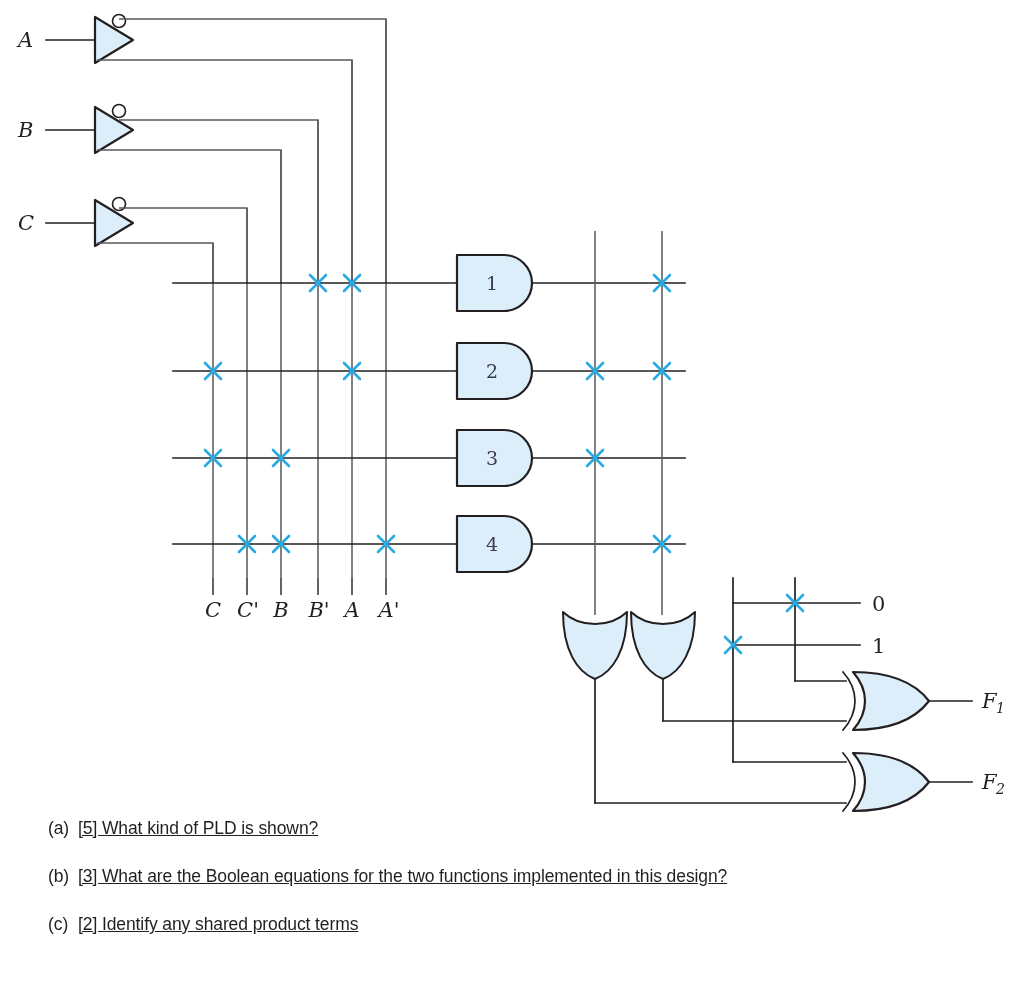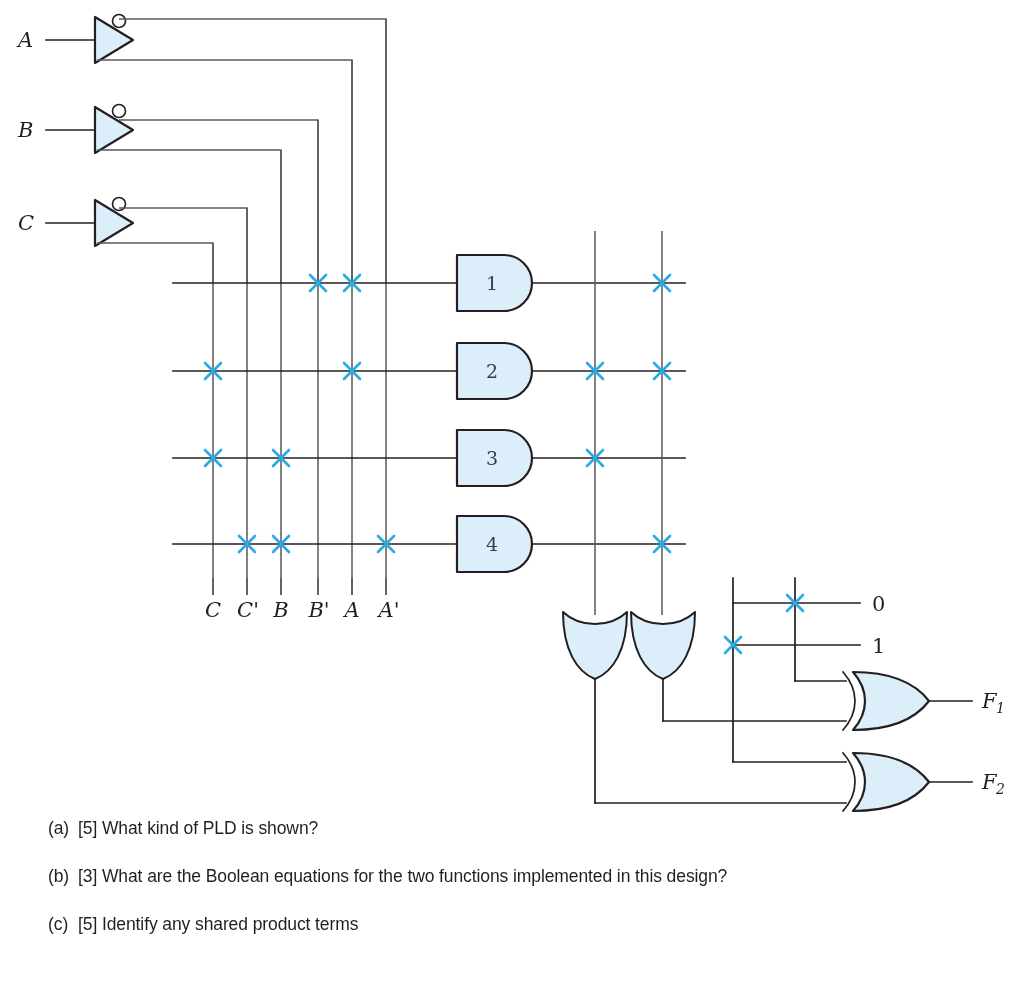--- a/index.html
+++ b/index.html
@@ -90,20 +90,21 @@
     padding: 0 0 0 48px;
     margin-bottom: 27px;
     letter-spacing: -0.1px;
   }
   .qlabel {
     width: 30px;
     flex: 0 0 30px;
   }
   .qtext {
     flex: 1 1 auto;
+    text-decoration: underline;
   }
 </style>
 </head>
 <body>
 
 <div id="pld-diagram-container">
   <svg id="pld-figure" viewBox="0 0 1024 830">
 
     <text class="serif-label" x="18" y="47">A</text>
     <text class="serif-label" x="18" y="137">B</text>
@@ -339,15 +340,15 @@
   <div class="qrow">
     <span class="qlabel">(a)</span>
     <span class="qtext">[5] What kind of PLD is shown?</span>
   </div>
   <div class="qrow">
     <span class="qlabel">(b)</span>
     <span class="qtext">[3] What are the Boolean equations for the two functions implemented in this design?</span>
   </div>
   <div class="qrow">
     <span class="qlabel">(c)</span>
-    <span class="qtext">[5] Identify any shared product terms</span>
+    <span class="qtext">[2] Identify any shared product terms</span>
   </div>
 </div>
 
 </body></html>

